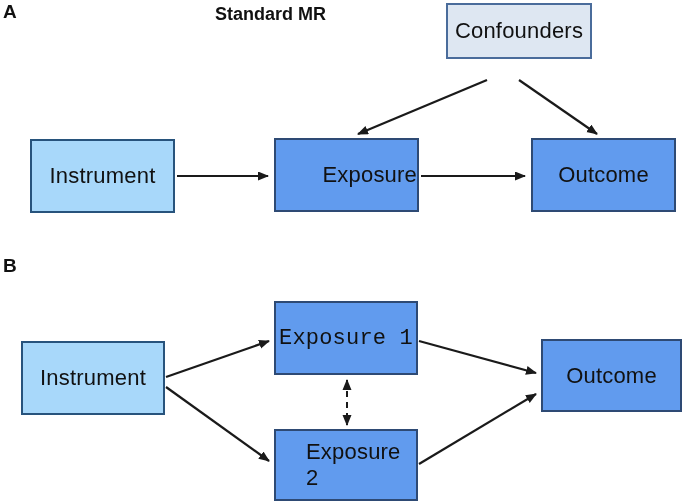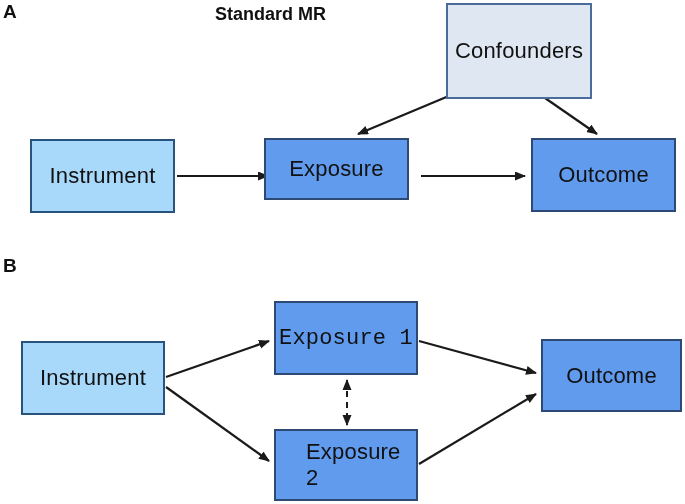--- a/index.html
+++ b/index.html
@@ -36,23 +36,23 @@
     box-sizing: border-box;
     border: 2px solid #2e4a74;
     display: flex;
     align-items: center;
     justify-content: center;
     font-size: 22px;
     color: #111111;
     letter-spacing: 0.2px;
   }
   
-  #node-a-confounders { left: 446px; top: 3px;   width: 146px; height: 96px; }
+  #node-a-confounders { left: 446px; top: 3px;   width: 146px; height: 56px; }
   #node-a-instrument  { left: 30px;  top: 139px; width: 145px; height: 74px; }
-  #node-a-exposure    { left: 264px; top: 138px; width: 145px; height: 62px; }
+  #node-a-exposure    { left: 274px; top: 138px; width: 145px; height: 74px; justify-content: flex-end; }
   #node-a-outcome     { left: 531px; top: 138px; width: 145px; height: 74px; }
   #node-b-instrument  { left: 21px;  top: 341px; width: 144px; height: 74px; }
   #node-b-exposure1   { left: 274px; top: 301px; width: 144px; height: 74px; }
   #node-b-exposure2   { left: 274px; top: 429px; width: 144px; height: 72px; padding-left: 30px; }
   #node-b-outcome     { left: 541px; top: 339px; width: 141px; height: 73px; }
 
   #label-a { left: 3px; top: 2px; }
   #label-b { left: 3px; top: 256px; }
   #title-a { left: 215px; top: 4px; }
   #title-b { left: 237px; top: 257px; }

